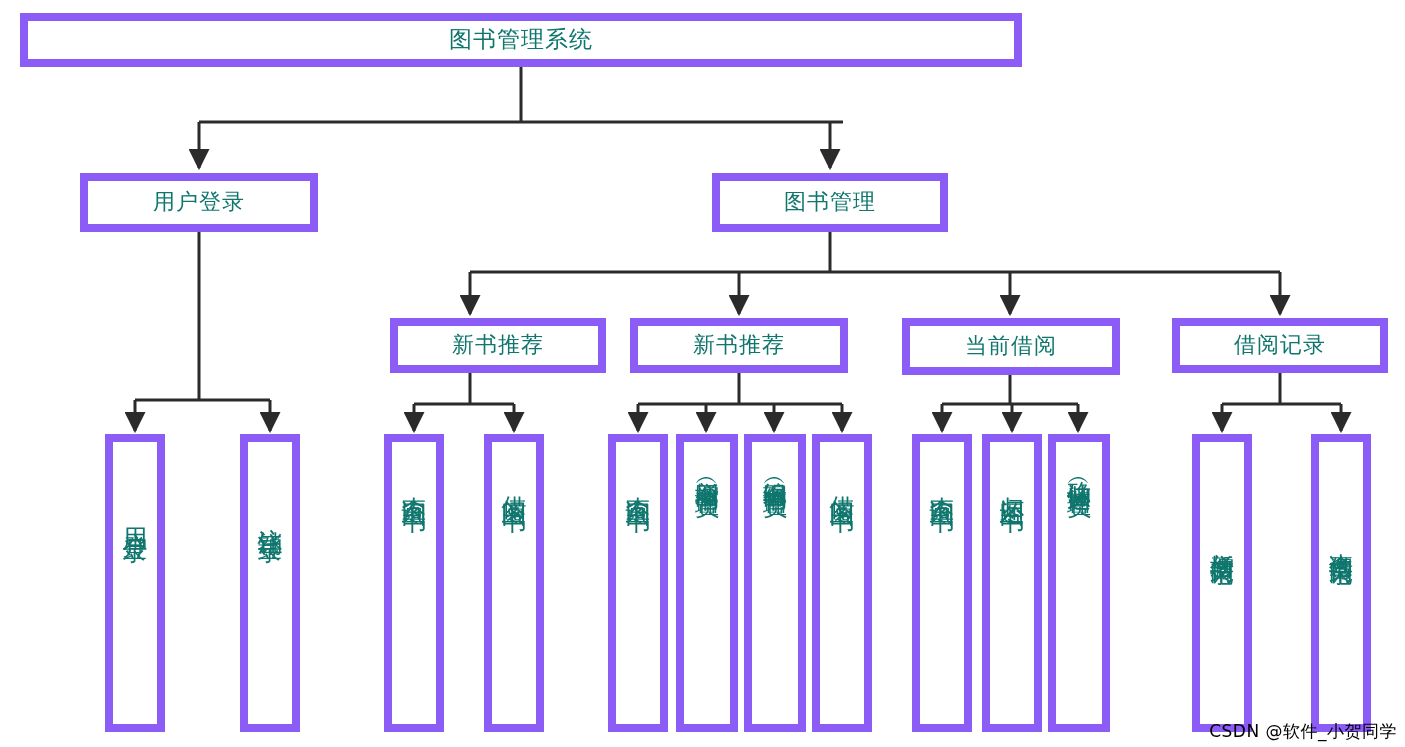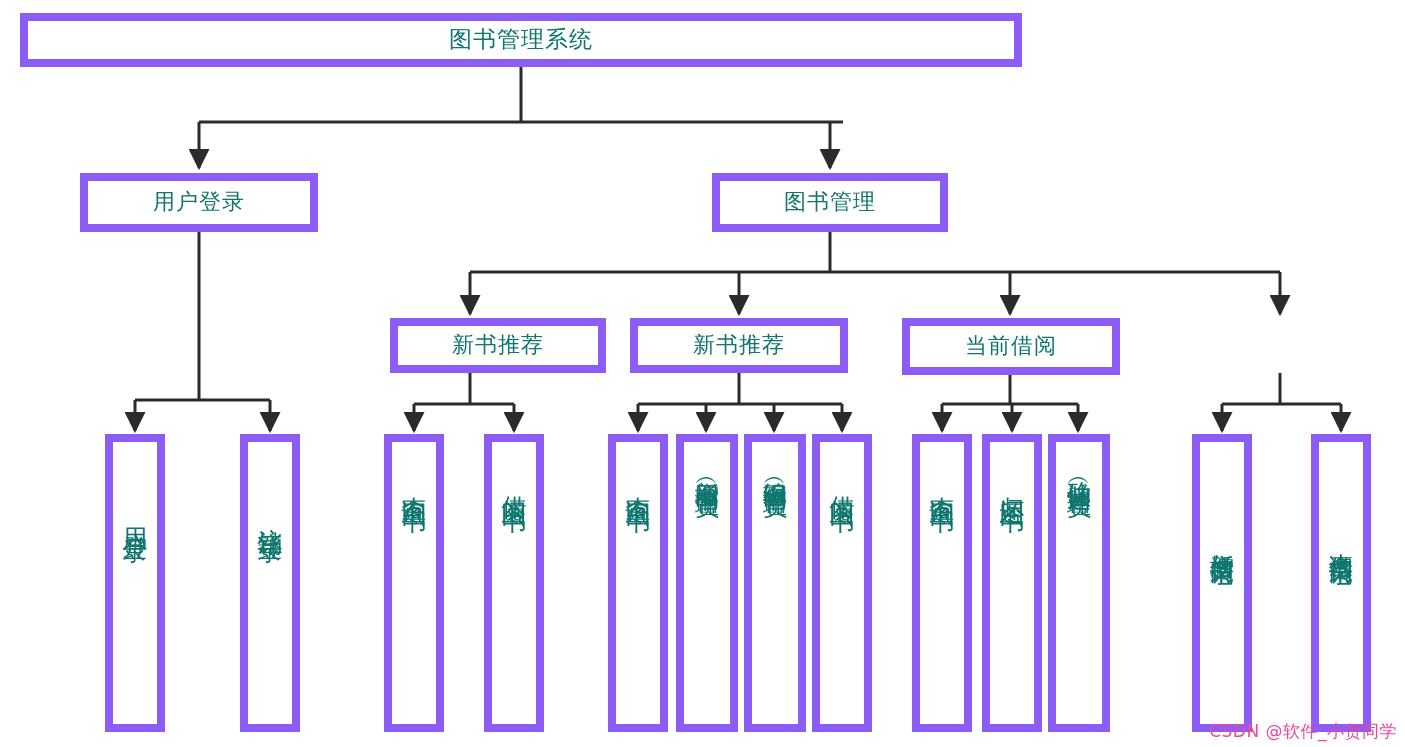--- a/index.html
+++ b/index.html
@@ -47,21 +47,21 @@
   .node.vert.tall .lbl{font-size:24px;letter-spacing:2px;}
   .node.vert.mid .lbl{padding-top:60px;}
   .node.vert.mid2 .lbl{padding-top:86px;}
   .node.vert.mid3 .lbl{padding-top:28px;}
   .node.vert.mid4 .lbl{padding-top:14px;}
 
   #watermark{
     position:absolute;
     right:8px;bottom:4px;
     font-size:17px;
-    color:#ec4899;
+    color:#000000;
     letter-spacing:0.5px;
     pointer-events:none;
     white-space:nowrap;
   }
 </style>
 </head>
 <body>
 
 <div id="diagram-root">
 
@@ -128,20 +128,23 @@
 
   <div class="node horiz" style="left:362px;top:318px;width:216px;height:55px;margin-left:28px;">
     <span class="lbl">新书推荐</span>
   </div>
   <div class="node horiz" style="left:630px;top:318px;width:218px;height:55px;">
     <span class="lbl">新书推荐</span>
   </div>
   <div class="node horiz" style="left:902px;top:318px;width:218px;height:57px;">
     <span class="lbl">当前借阅</span>
   </div>
+  <div class="node horiz" style="left:1172px;top:318px;width:216px;height:55px;">
+    <span class="lbl">借阅记录</span>
+  </div>
 
   <div class="node vert mid" style="left:105px;top:434px;width:60px;height:298px;">
     <span class="lbl">用户登录</span>
   </div>
   <div class="node vert mid" style="left:240px;top:434px;width:60px;height:298px;">
     <span class="lbl">注销登录</span>
   </div>
 
   <div class="node vert mid3" style="left:384px;top:434px;width:60px;height:298px;">
     <span class="lbl">查询图书</span>

